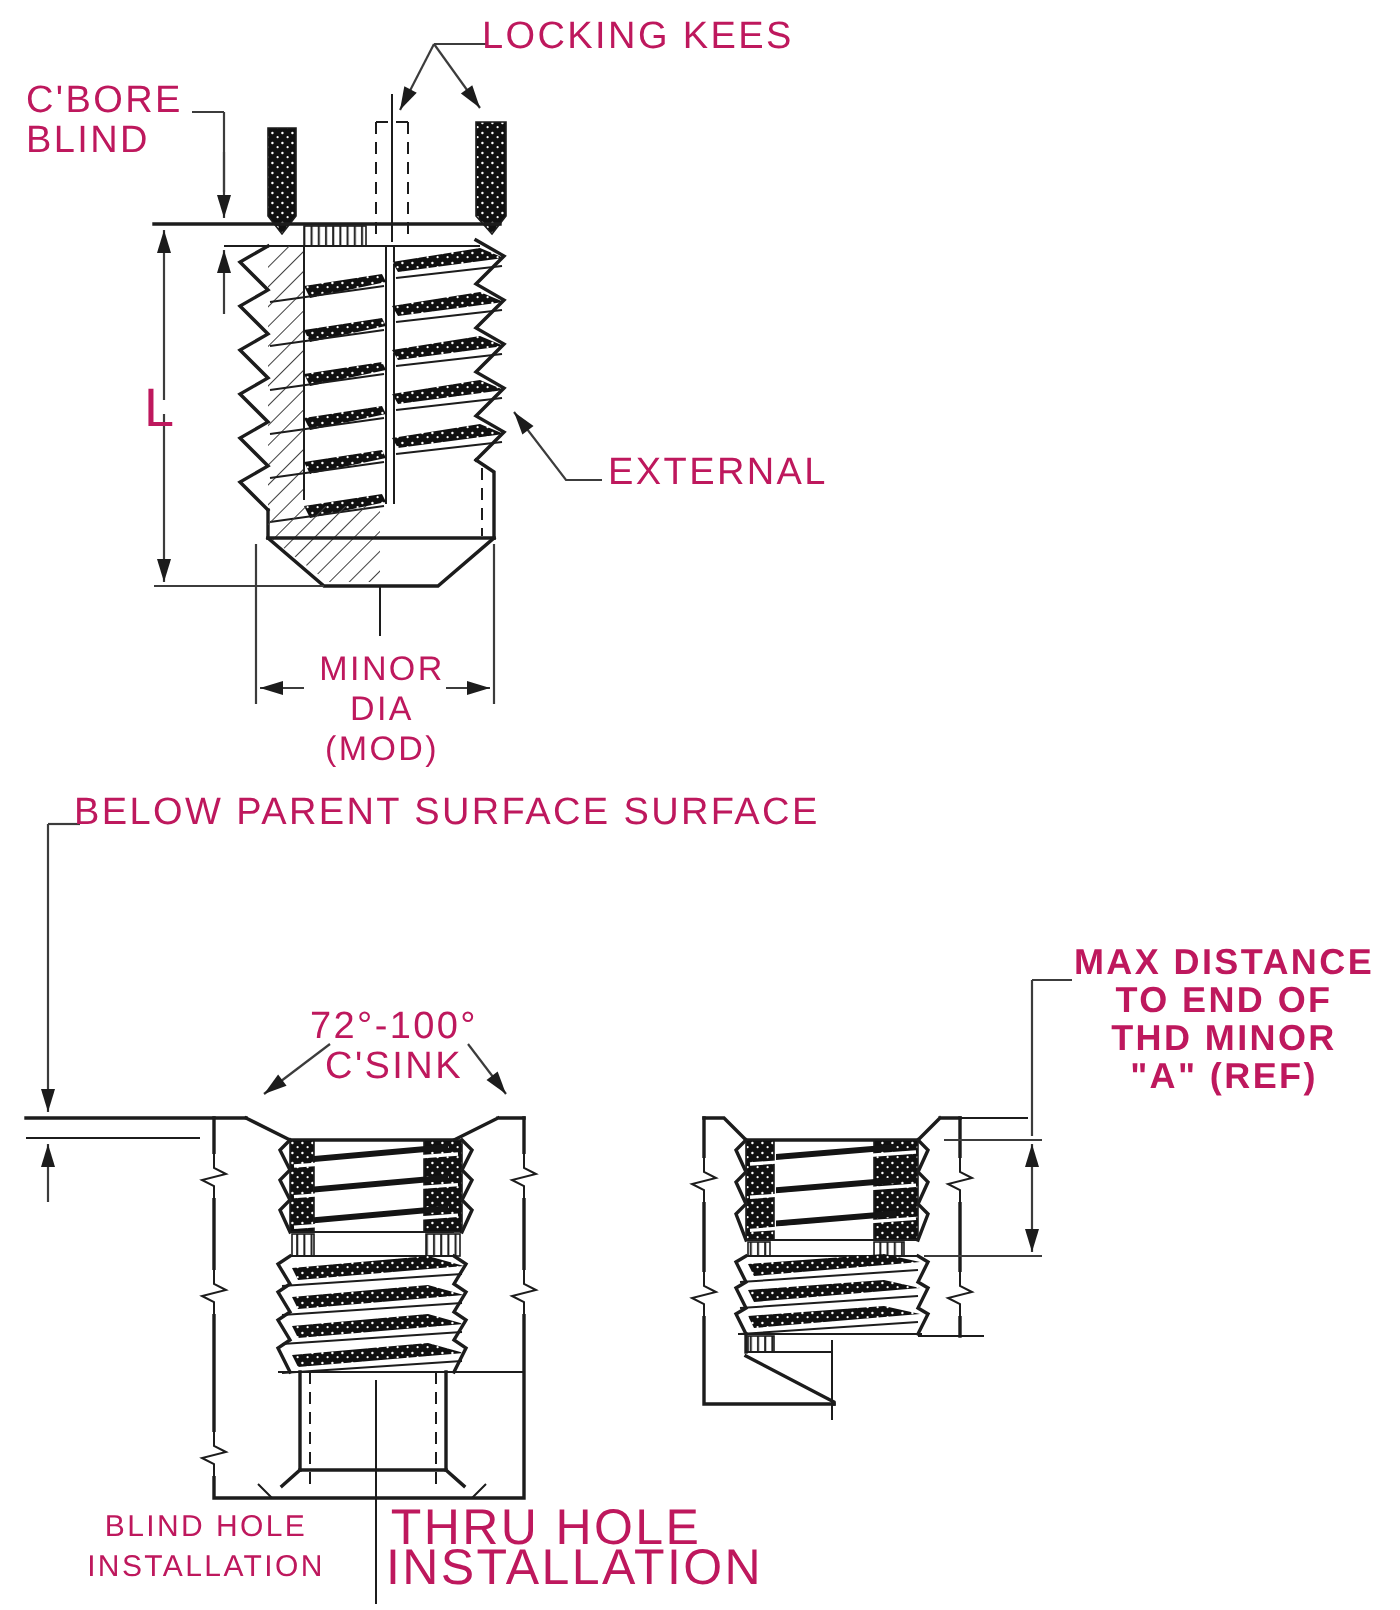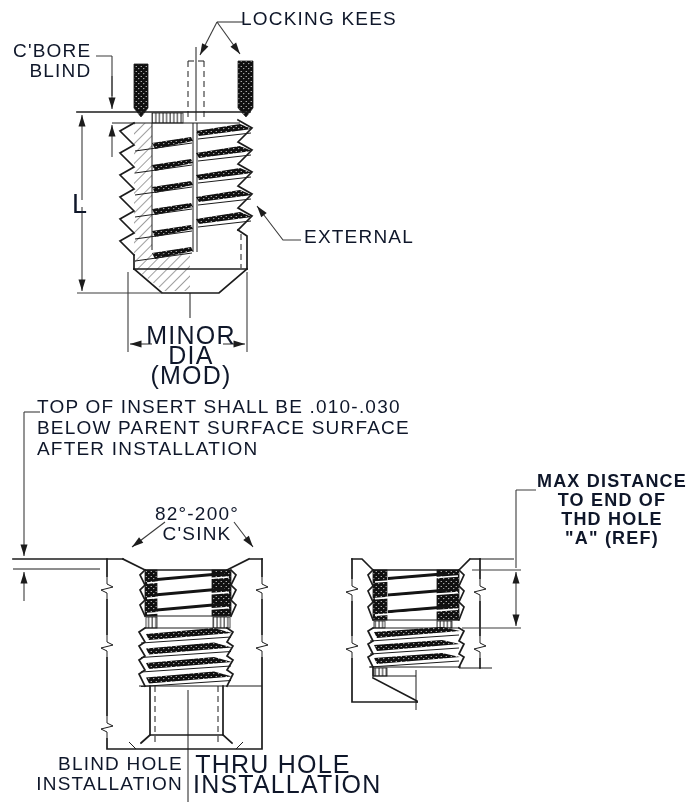--- a/index.html
+++ b/index.html
@@ -1,19 +1,19 @@
 <!DOCTYPE html>
 <html><head>
 <meta charset="utf-8">
 <style>
   html,body{margin:0;padding:0;background:#fff;}
   #stage{position:relative;width:700px;height:805px;background:#ffffff;overflow:hidden;
          font-family:"Liberation Sans", sans-serif;color:#1c1c1c;}
   svg{position:absolute;left:0;top:0;}
-  .lbl{position:absolute;color:#0f172a;letter-spacing:1.2px;white-space:nowrap;}
+  .lbl{position:absolute;color:#be185d;letter-spacing:1.2px;white-space:nowrap;}
   .ctr{text-align:center;}
   .ln{stroke:#1c1c1c;stroke-width:1.7;fill:none;stroke-linecap:square;}
   .thin{stroke:#1c1c1c;stroke-width:1;fill:none;}
   .dash{stroke-dasharray:6 4;}
   .dim{stroke:#3c3c3c;stroke-width:1.1;fill:none;}
   .spk{fill:url(#pSpeck);stroke:#1c1c1c;stroke-width:0.8;}
   .vh{fill:url(#pVert);stroke:#1c1c1c;stroke-width:0.8;}
   .wfl{stroke:#ffffff;stroke-width:1.7;fill:none;}
 </style>
 </head>
@@ -232,58 +232,56 @@
     <path class="dim" d="M516,599 V572" marker-end="url(#arr)"></path>
     <path class="dim" d="M516,599 V626" marker-end="url(#arr)"></path>
     <path class="dim" d="M536,490 H516 M516,490 V568"></path>
   </g>
 </svg>
 
 <div class="lbl" style="left:241px;top:8px;font-size:19px;">
   <div>LOCKING KEES</div>
 </div>
 
-<div class="lbl" style="left:13px;top:41px;font-size:19px;line-height:20px;text-align:right;">
+<div class="lbl" style="left:13px;top:41px;font-size:19px;line-height:20px;">
   <div>C'BORE</div>
   <div>BLIND</div>
 </div>
 
 <div class="lbl" style="left:72px;top:189px;font-size:27px;">
   <div>L</div>
 </div>
 
 <div class="lbl ctr" style="left:301px;top:227px;width:116px;font-size:19px;line-height:20px;">
   <div>EXTERNAL</div>
 </div>
 
-<div class="lbl ctr" style="left:141px;top:325px;width:100px;font-size:25px;line-height:20px;text-align:center;">
+<div class="lbl ctr" style="left:141px;top:325px;width:100px;font-size:17px;line-height:20px;text-align:center;">
   <div>MINOR</div>
   <div>DIA</div>
   <div>(MOD)</div>
 </div>
 
 <div class="lbl" style="left:37px;top:396px;font-size:19px;line-height:21px;">
-  <div>TOP OF INSERT SHALL BE .010-.030</div>
   <div>BELOW PARENT SURFACE SURFACE</div>
-  <div>AFTER INSTALLATION</div>
 </div>
 
 <div class="lbl ctr" style="left:139px;top:504px;width:116px;font-size:19px;line-height:20px;">
-  <div>82°-200°</div>
+  <div>72°-100°</div>
   <div>C'SINK</div>
 </div>
 
 <div class="lbl ctr" style="left:533px;top:472px;width:158px;font-size:18px;line-height:19px;font-weight:bold;">
   <div>MAX DISTANCE</div>
   <div>TO END OF</div>
-  <div>THD HOLE</div>
+  <div>THD MINOR</div>
   <div>"A" (REF)</div>
 </div>
 
-<div class="lbl ctr" style="left:23px;top:754px;width:160px;font-size:19px;line-height:20px;text-align:right;">
+<div class="lbl ctr" style="left:23px;top:754px;width:160px;font-size:15px;line-height:20px;">
   <div>BLIND HOLE</div>
   <div>INSTALLATION</div>
 </div>
 
 <div class="lbl ctr" style="left:193px;top:754px;width:160px;font-size:25px;line-height:20px;">
   <div>THRU HOLE</div>
   <div>INSTALLATION</div>
 </div>
 
 </div>

